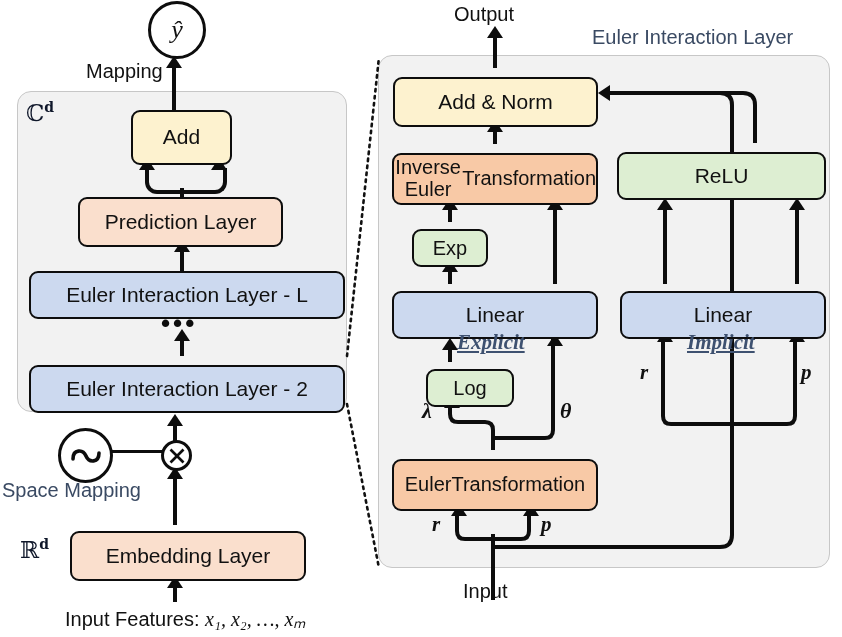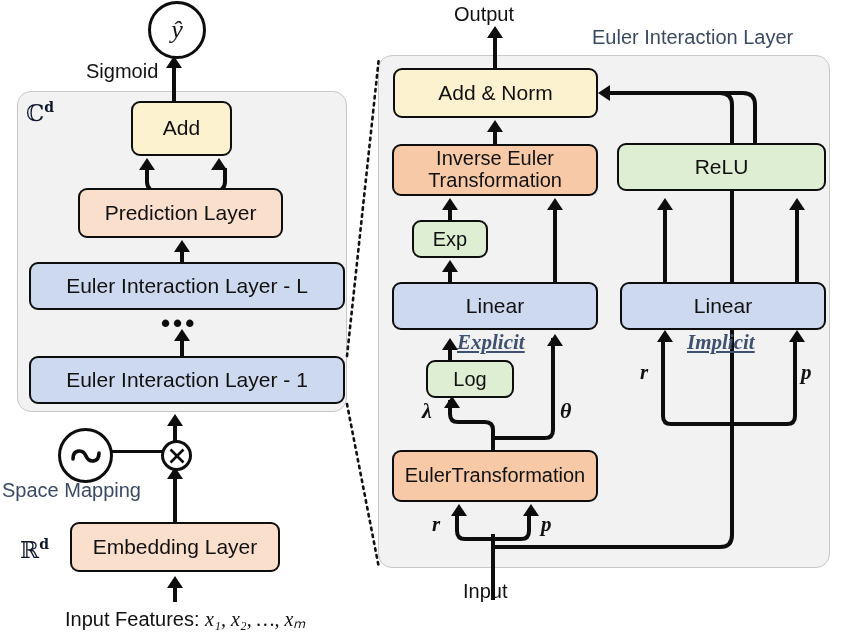--- a/index.html
+++ b/index.html
@@ -24,20 +24,21 @@
     border-radius: 9px;
     display: flex;
     align-items: center;
     justify-content: center;
     text-align: center;
     color: #111111;
     font-size: 21px;
     line-height: 1.05;
     font-family: "Liberation Sans", sans-serif;
     z-index: 6;
+    margin-top: 9px;
   }
   .node.two-line { line-height: 1.08; }
 
   .c-yellow { background: #fdf2cf; }
   .c-peach  { background: #fadfcd; }
   .c-orange { background: #f8c9a6; }
   .c-blue   { background: #ccd9ef; }
   .c-green  { background: #ddeed2; }
 
   
@@ -172,21 +173,21 @@
 
   <div class="panel" style="left:17px; top:91px; width:330px; height:321px;"></div>
 
   <div class="circ" style="left:148px; top:1px; width:52px; height:52px;">
     <span style="font-family:'Liberation Serif',serif; font-style:italic; font-size:26px; color:#111;">ŷ</span>
   </div>
 
   <div class="vline" style="left:172px; top:66px; height:52px;"></div>
   <div class="arrow-up" style="left:166px; top:56px;"></div>
 
-  <div class="lbl-bold-slate" style="left:86px; top:60px; font-size:20px; color:#111; font-family:'Liberation Sans',sans-serif;">Sigmoid</div>
+  <div class="lbl-bold-slate" style="left:86px; top:60px; font-size:20px; color:#111; font-family:'Liberation Sans',sans-serif;">Mapping</div>
 
   <div class="lbl-space" style="left:26px; top:99px; font-size:23px;">
     <span>ℂ</span><sup style="font-size:14px; font-weight:bold;">d</sup>
   </div>
 
   <div class="node c-yellow" style="left:131px; top:101px; width:101px; height:55px;">
     <span>Add</span>
   </div>
 
   <div class="bracket-up" style="left:145px; top:168px; width:74px; height:22px;"></div>
@@ -204,21 +205,21 @@
   <div class="node c-blue" style="left:29px; top:262px; width:316px; height:48px;">
     <span>Euler Interaction Layer - L</span>
   </div>
 
   <div class="dots" style="left:161px; top:310px;">•••</div>
 
   <div class="vline" style="left:180px; top:338px; height:18px;"></div>
   <div class="arrow-up" style="left:174px; top:329px;"></div>
 
   <div class="node c-blue" style="left:29px; top:356px; width:316px; height:48px;">
-    <span>Euler Interaction Layer - 1</span>
+    <span>Euler Interaction Layer - 2</span>
   </div>
 
   <div class="vline" style="left:173px; top:424px; height:32px;"></div>
   <div class="arrow-up" style="left:167px; top:414px;"></div>
 
   <div class="circ" style="left:58px; top:428px; width:49px; height:49px;">
     <svg width="32" height="22" viewBox="0 0 32 22">
       <path d="M3 14 C 3 4, 13 4, 16 11 C 19 18, 29 18, 29 8" fill="none" stroke="#0d0d0d" stroke-width="3.6" stroke-linecap="round"></path>
     </svg>
   </div>
@@ -234,21 +235,21 @@
 
   <div class="vline" style="left:173px; top:478px; height:47px;"></div>
   <div class="arrow-up" style="left:167px; top:467px;"></div>
 
   <div class="lbl-bold-slate" style="left:2px; top:479px; font-size:20px;">Space Mapping</div>
 
   <div class="lbl-space" style="left:20px; top:536px; font-size:23px;">
     <span>ℝ</span><sup style="font-size:14px; font-weight:bold;">d</sup>
   </div>
 
-  <div class="node c-peach" style="left:70px; top:522px; width:210px; height:50px;">
+  <div class="node c-peach" style="left:70px; top:522px; width:236px; height:50px;">
     <span>Embedding Layer</span>
   </div>
 
   <div class="vline" style="left:173px; top:586px; height:16px;"></div>
   <div class="arrow-up" style="left:167px; top:576px;"></div>
 
   <div class="lbl" style="left:65px; top:605px; font-size:20px;">
     <span>Input Features:</span>
     <span style="font-family:'Liberation Serif',serif; font-style:italic;">x₁, x₂, …, xₘ</span>
   </div>
@@ -270,21 +271,21 @@
 
     <path d="M 493 547 L 720 547 Q 732 547 732 535 L 732 105 Q 732 93 720 93 L 610 93" fill="none" stroke="#0d0d0d" stroke-width="4" stroke-linejoin="round"></path>
 
     <path d="M 755 143 L 755 105 Q 755 93 743 93 L 610 93" fill="none" stroke="#0d0d0d" stroke-width="4" stroke-linejoin="round"></path>
   </svg>
   <div class="arrow-left" style="left:598px; top:85px;"></div>
 
   <div class="vline" style="left:493px; top:130px; height:14px;"></div>
   <div class="arrow-up" style="left:487px; top:120px;"></div>
 
-  <div class="node c-orange two-line" style="left:392px; top:144px; width:206px; height:52px; flex-direction:column; font-size:20px;">
+  <div class="node c-orange two-line" style="left:392px; top:144px; width:206px; height:52px; font-size:20px;">
     <span>Inverse Euler</span>
     <span>Transformation</span>
   </div>
 
   <div class="node c-green" style="left:617px; top:143px; width:209px; height:48px;">
     <span>ReLU</span>
   </div>
 
   <div class="vline" style="left:448px; top:208px; height:14px;"></div>
   <div class="arrow-up" style="left:442px; top:198px;"></div>

